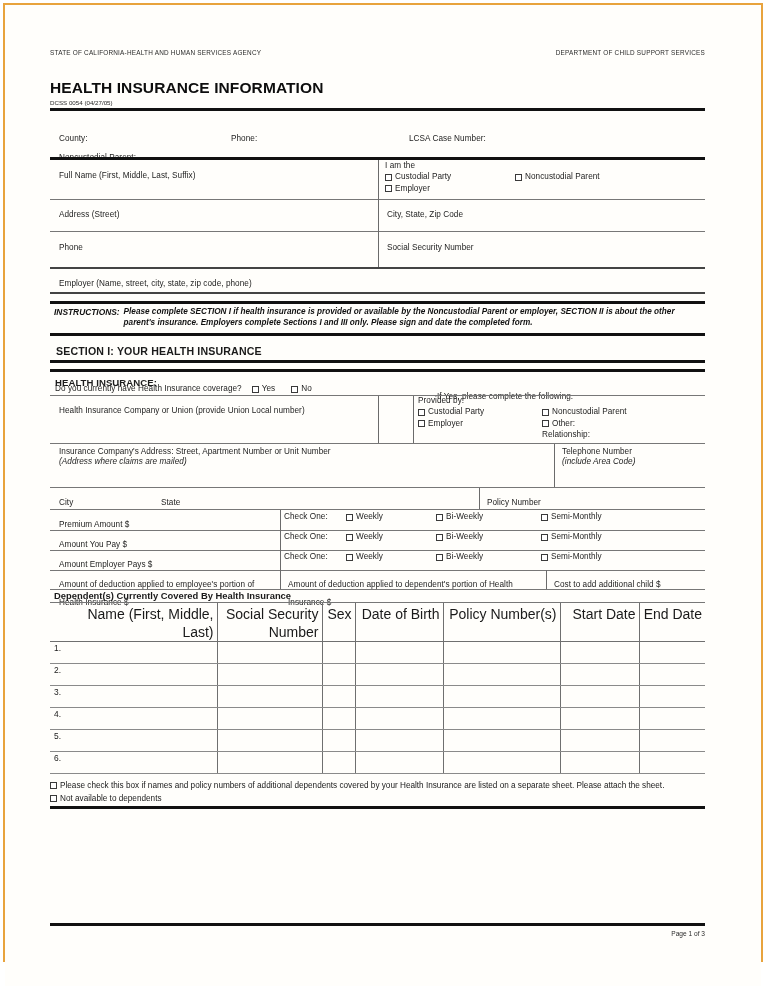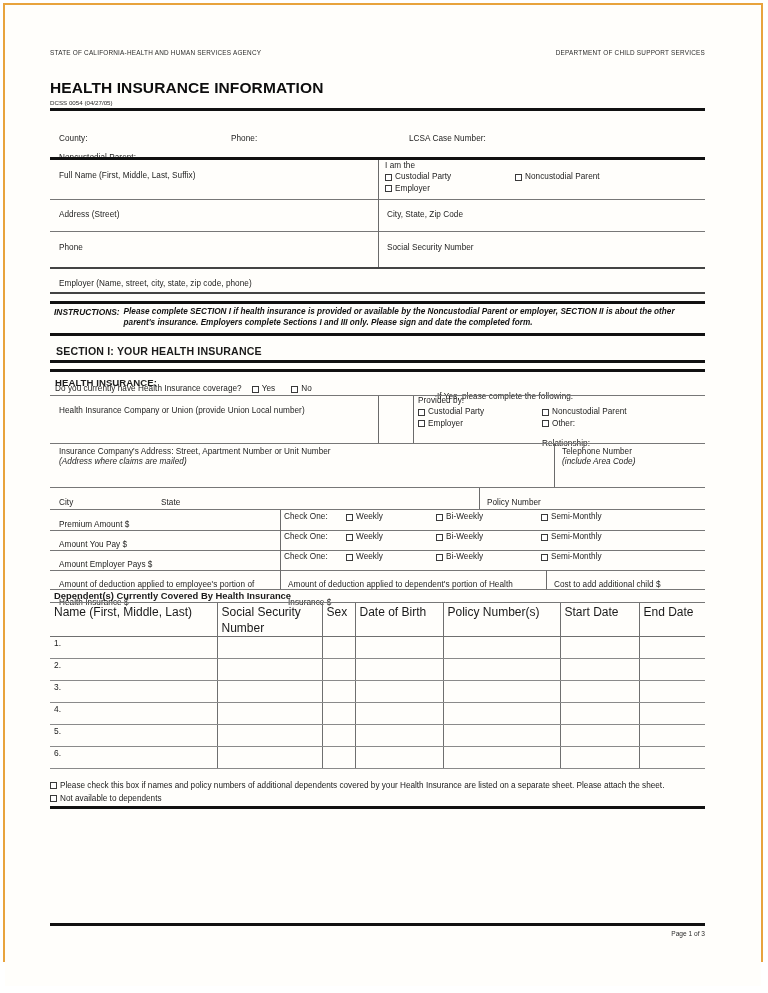--- a/index.html
+++ b/index.html
@@ -138,22 +138,22 @@
 
   
   #dep-table {
     position: absolute;
     left: 45px; top: 598px;
     width: 655px;
     border-collapse: collapse;
     table-layout: fixed;
   }
   #dep-table th {
-    font-size: 12px; font-weight: normal;
-    text-align: left;
+    font-size: 14px; font-weight: normal;
+    text-align: right;
     vertical-align: top;
     padding: 2px 3px 0 4px;
     border-left: 1px solid #6f6f6f;
     border-bottom: 1px solid #6f6f6f;
     height: 26px;
     line-height: 1.3;
   }
   #dep-table td {
     font-size: 8.4px;
     vertical-align: top;
@@ -323,21 +323,21 @@
     <div style="display:flex; margin-top:1px;">
       <div class="cbitem" style="width:124px;">
         <span class="cb"></span>
         <span class="lbl">Employer</span>
       </div>
       <div class="cbitem">
         <span class="cb"></span>
         <span class="lbl">Other:</span>
       </div>
     </div>
-    <div class="lbl" style="margin-top:10px; padding-left:124px;">
+    <div class="lbl" style="margin-top:1px; padding-left:124px;">
       <span>Relationship:</span>
     </div>
   </div>
 
   <div class="vdiv" style="left:373px; top:391px; height:47px;"></div>
   <div class="vdiv" style="left:408px; top:391px; height:47px;"></div>
 
   <div class="sheet rule-thin" style="top:438px;"></div>
 
   <div class="cell pad" style="left:553px; top:440px; width:145px; height:42px;">

